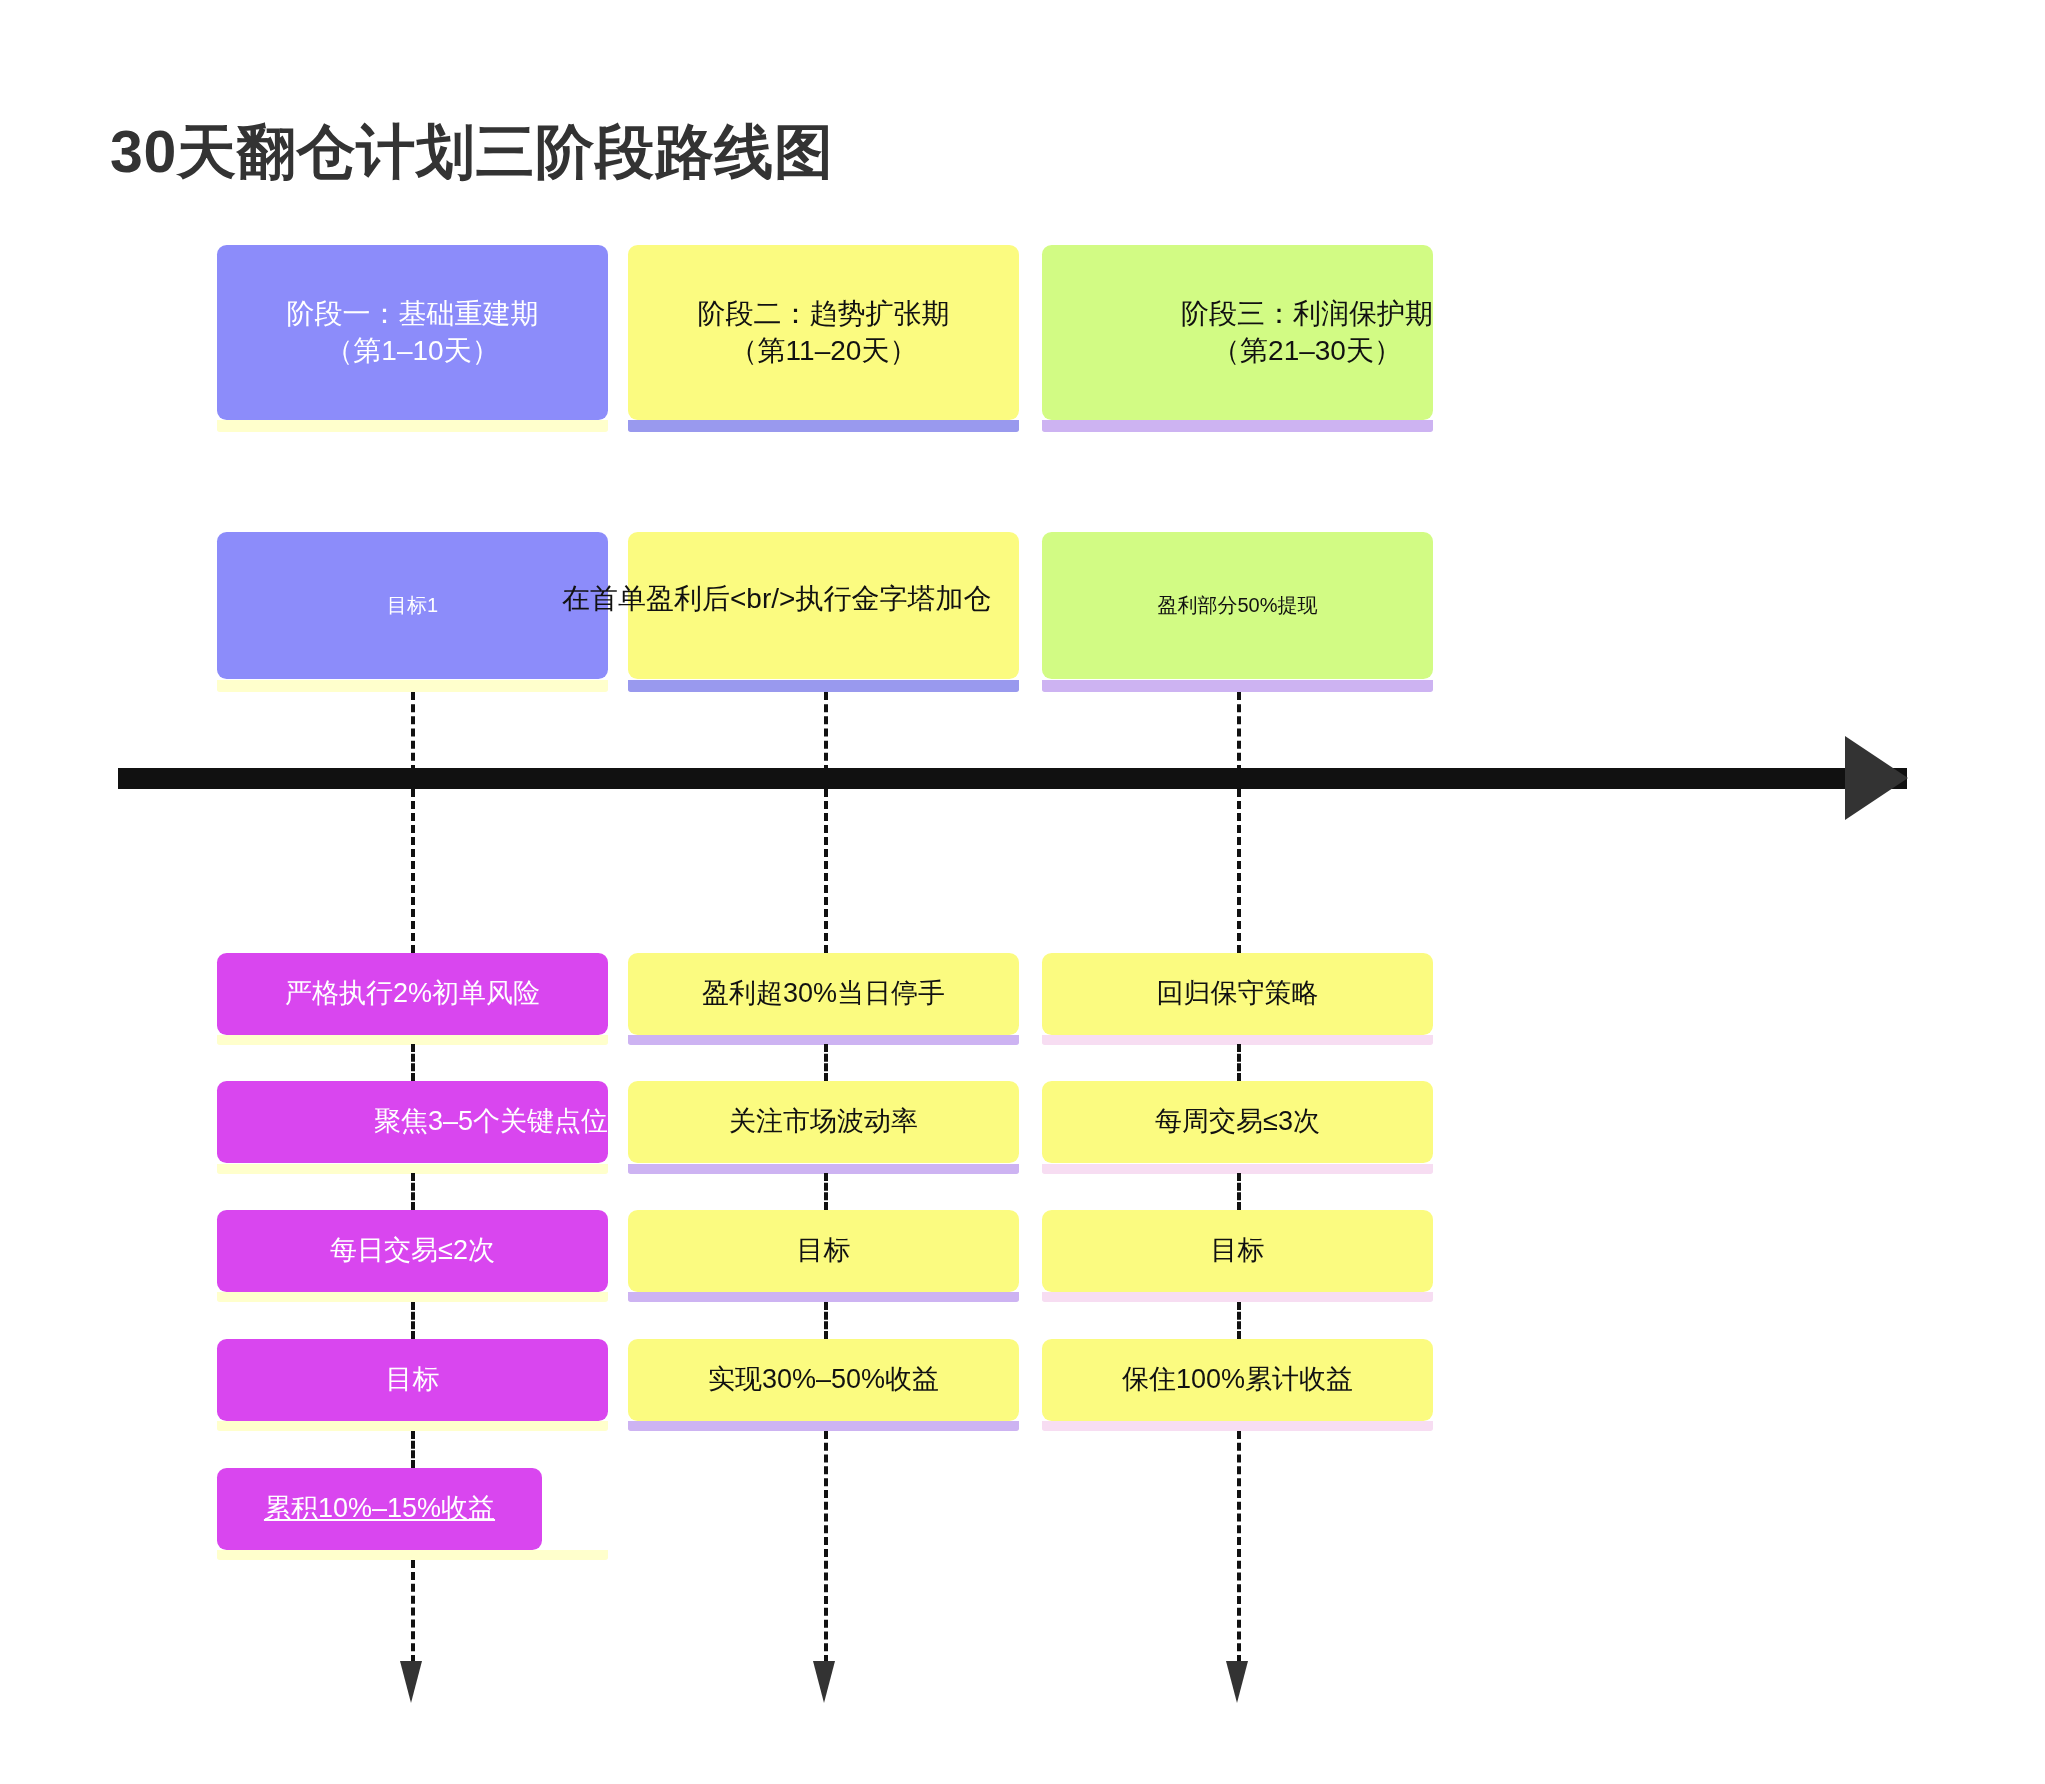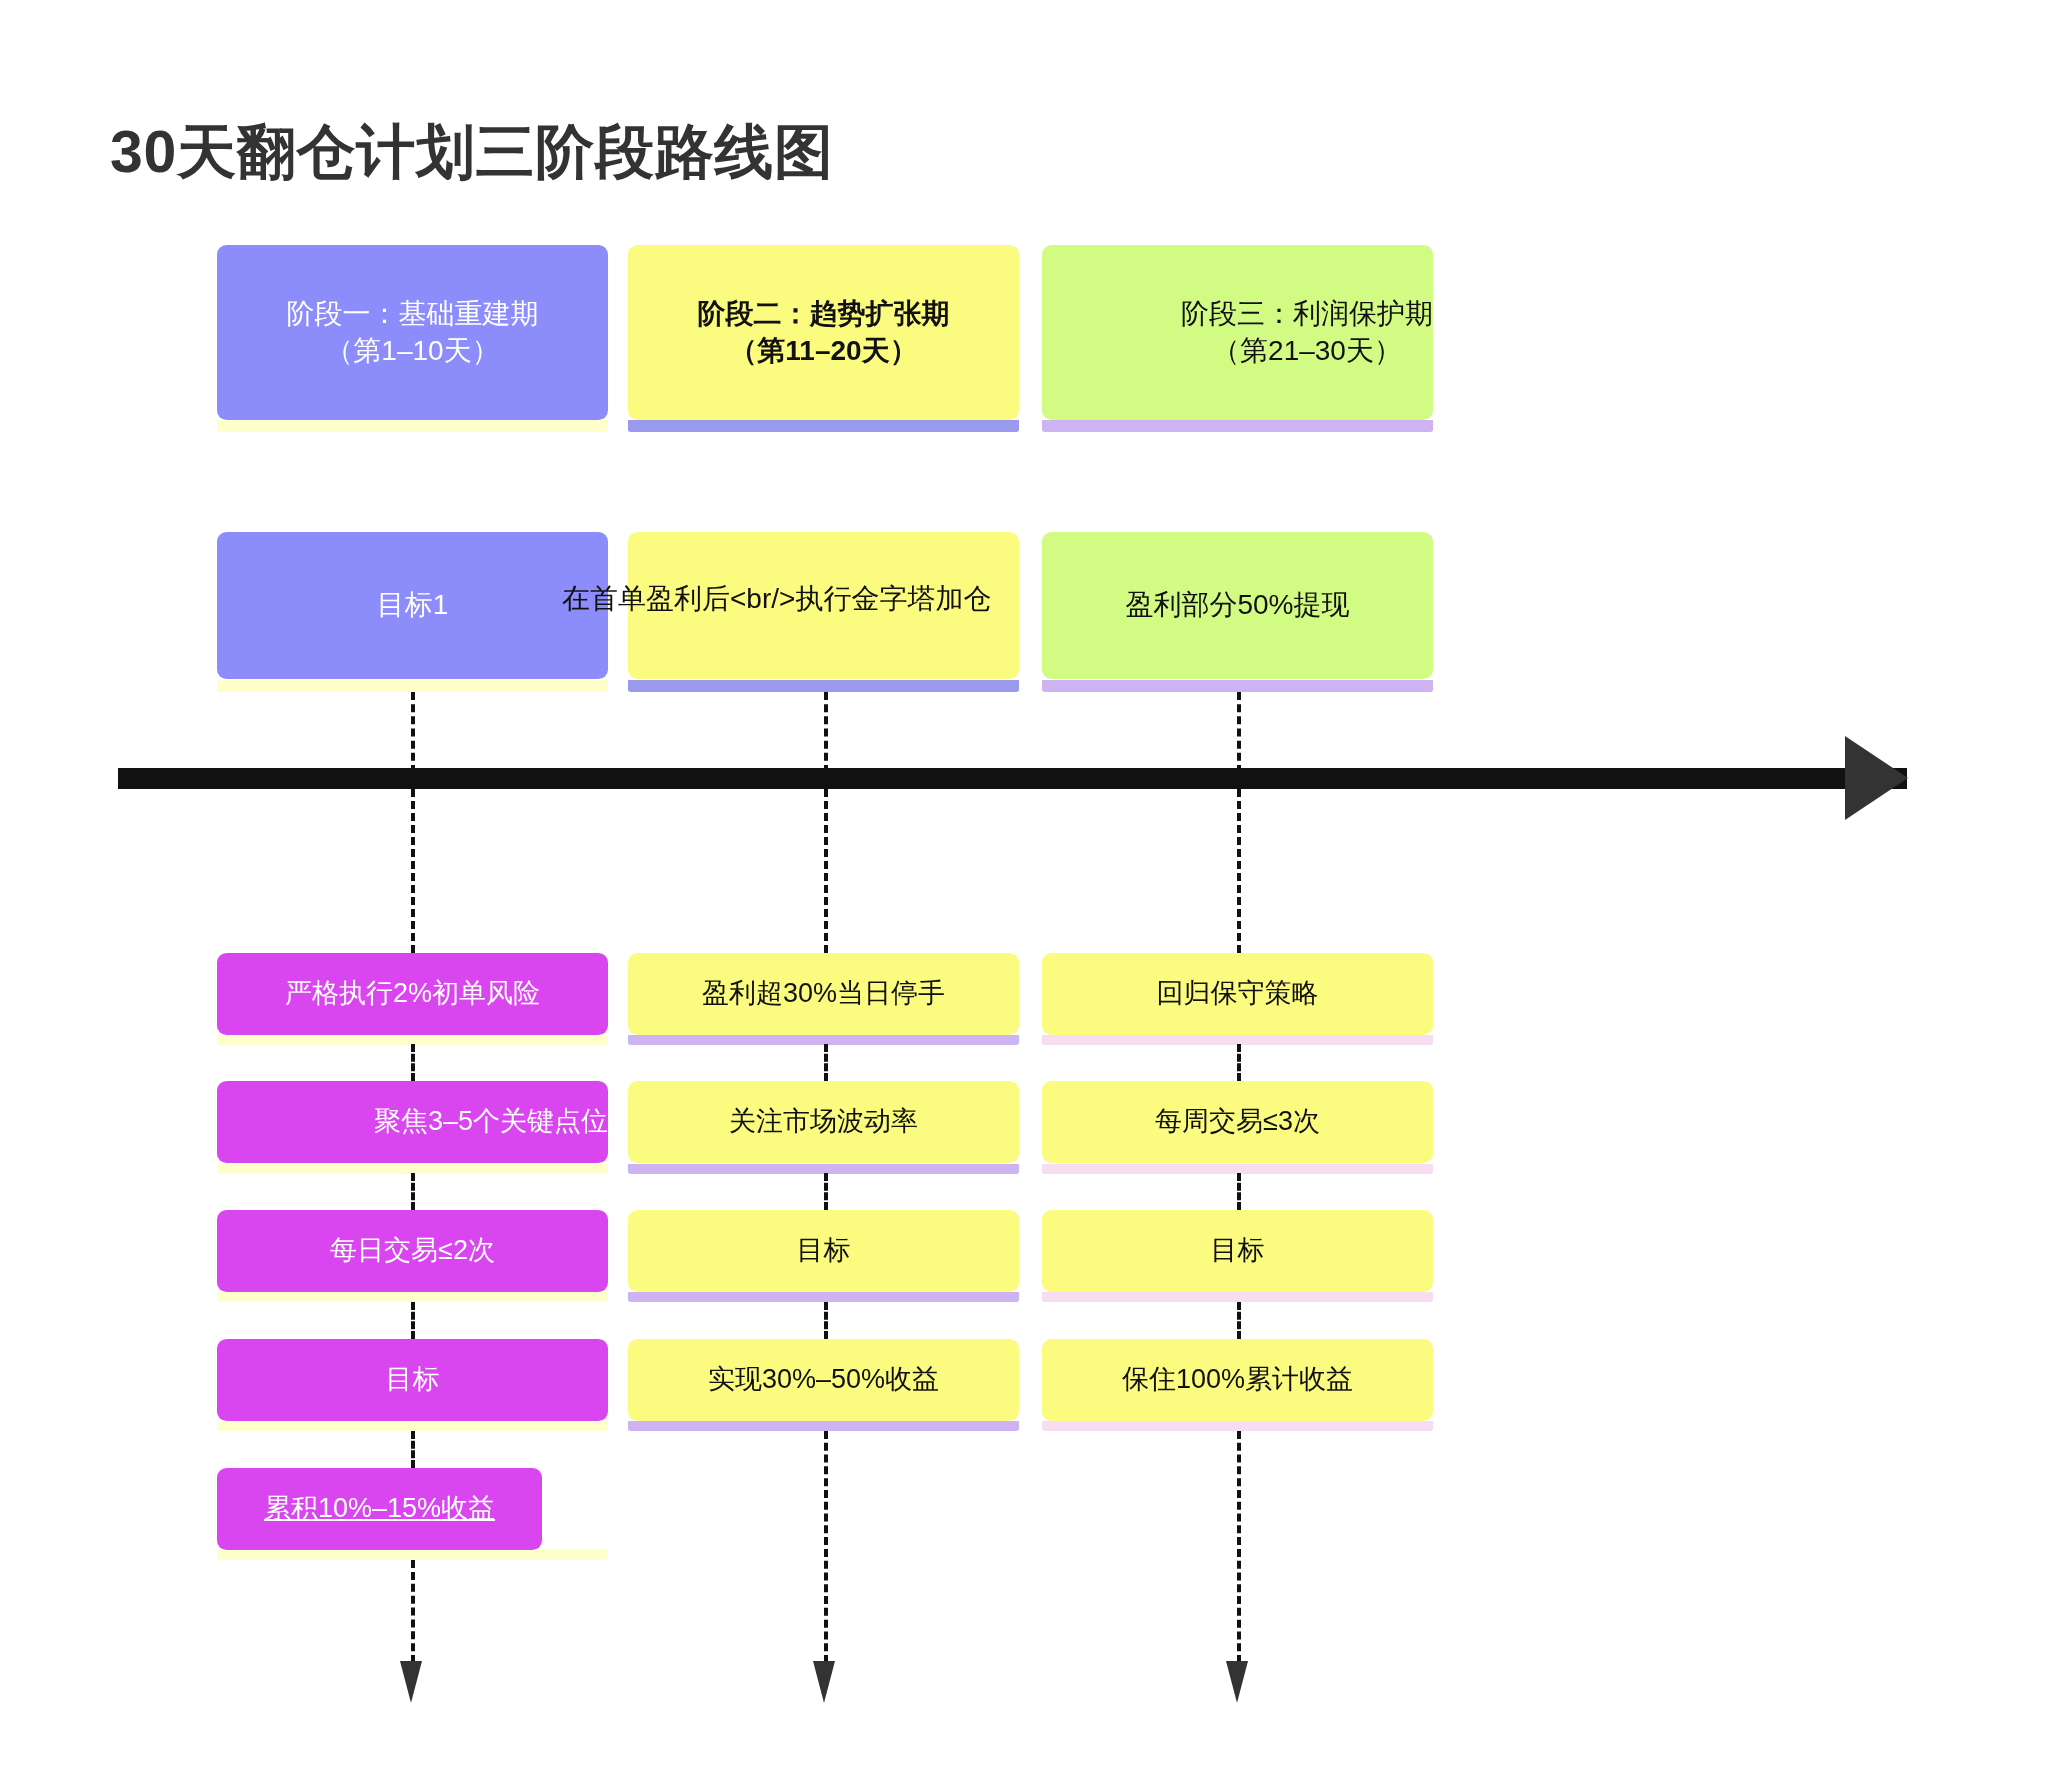--- a/index.html
+++ b/index.html
@@ -44,25 +44,25 @@
 
   
   .accent {
     position: absolute;
     border-radius: 0 0 2.7px 2.7px;
   }
 
   
   .phase-card { font-size: 28px; }
   .phase-card.p1 { background: #8C8CFA; color: #FFFFFF; }
-  .phase-card.p2 { background: #FBFB80; color: #111111; font-weight: bold; }
+  .phase-card.p2 { background: #FBFB80; color: #111111; }
   .phase-card.p3 { background: #D2FB84; color: #111111; justify-content: flex-end; }
 
   
-  .goal-card { font-size: 28px; }
+  .goal-card { font-size: 20px; }
   .goal-card.g1 { background: #8C8CFA; color: #FFFFFF; }
   .goal-card.g2 { background: #FBFB80; color: #111111; }
   .goal-card.g3 { background: #D2FB84; color: #111111; }
 
   
   .overflow-label {
     position: absolute;
     white-space: nowrap;
     font-size: 28px;
     color: #111111;

